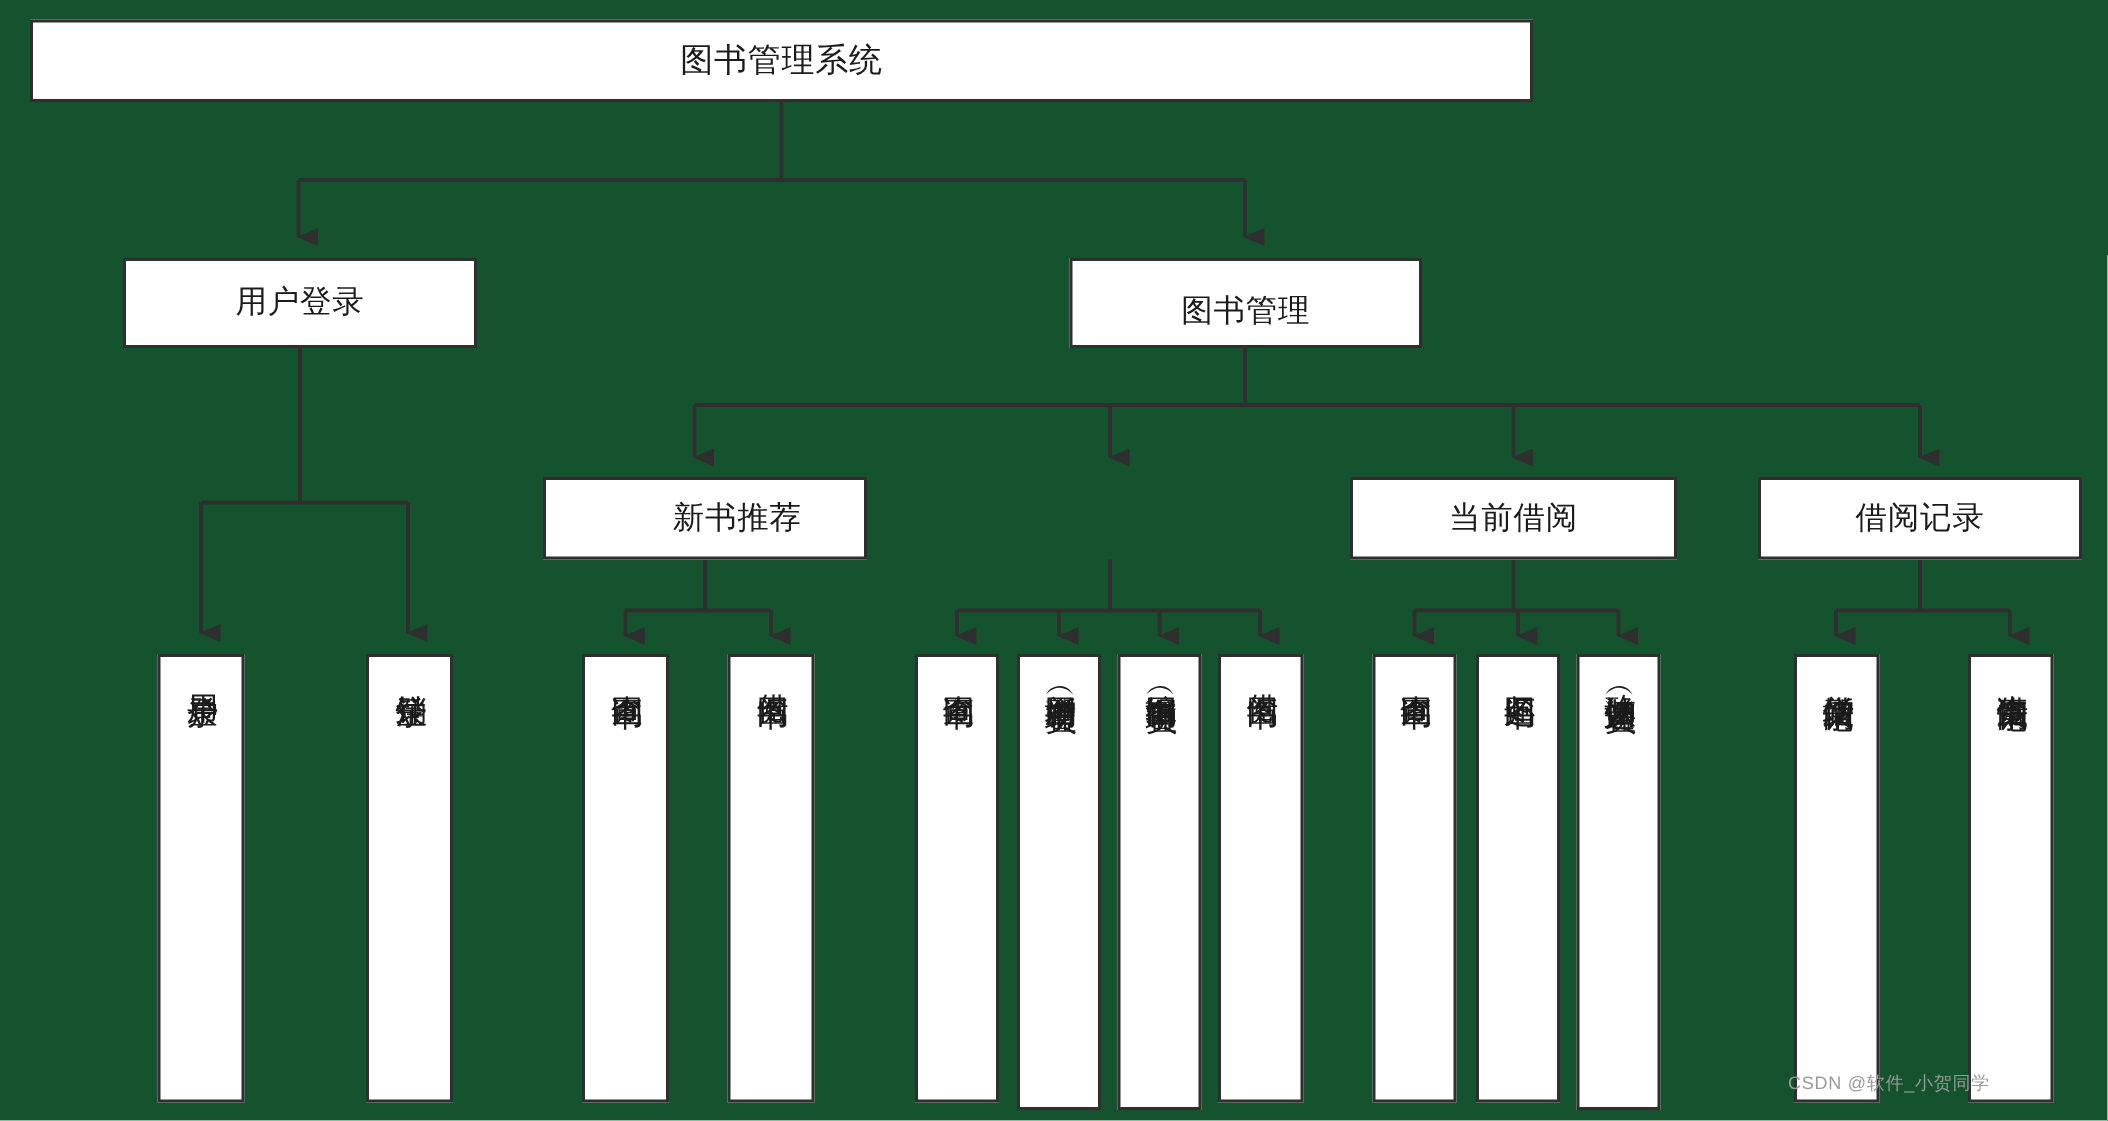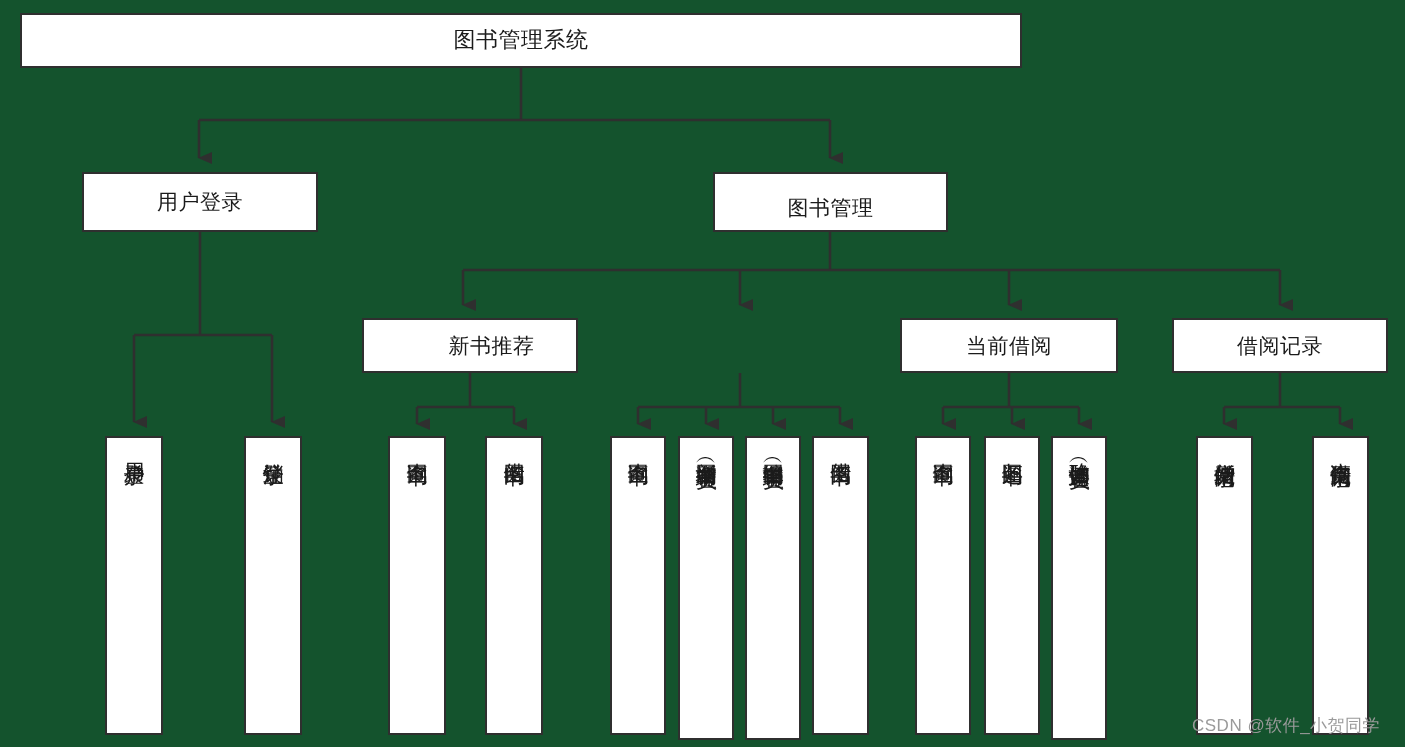--- a/index.html
+++ b/index.html
@@ -55,21 +55,21 @@
     writing-mode: vertical-rl;
     text-orientation: upright;
     font-size: 21px;
     line-height: 1.16;
     letter-spacing: 1px;
     white-space: normal;
   }
   .watermark {
     position: absolute;
     color: #9a9a9a;
-    font-size: 17px;
+    font-size: 12px;
     letter-spacing: 0.5px;
     white-space: nowrap;
   }
 </style>
 </head>
 <body>
 
 <div id="canvas" style="background: #14532d; text-decoration: underline;">
 
   <svg class="connectors" viewBox="0 0 1405 747" xmlns="http://www.w3.org/2000/svg">

